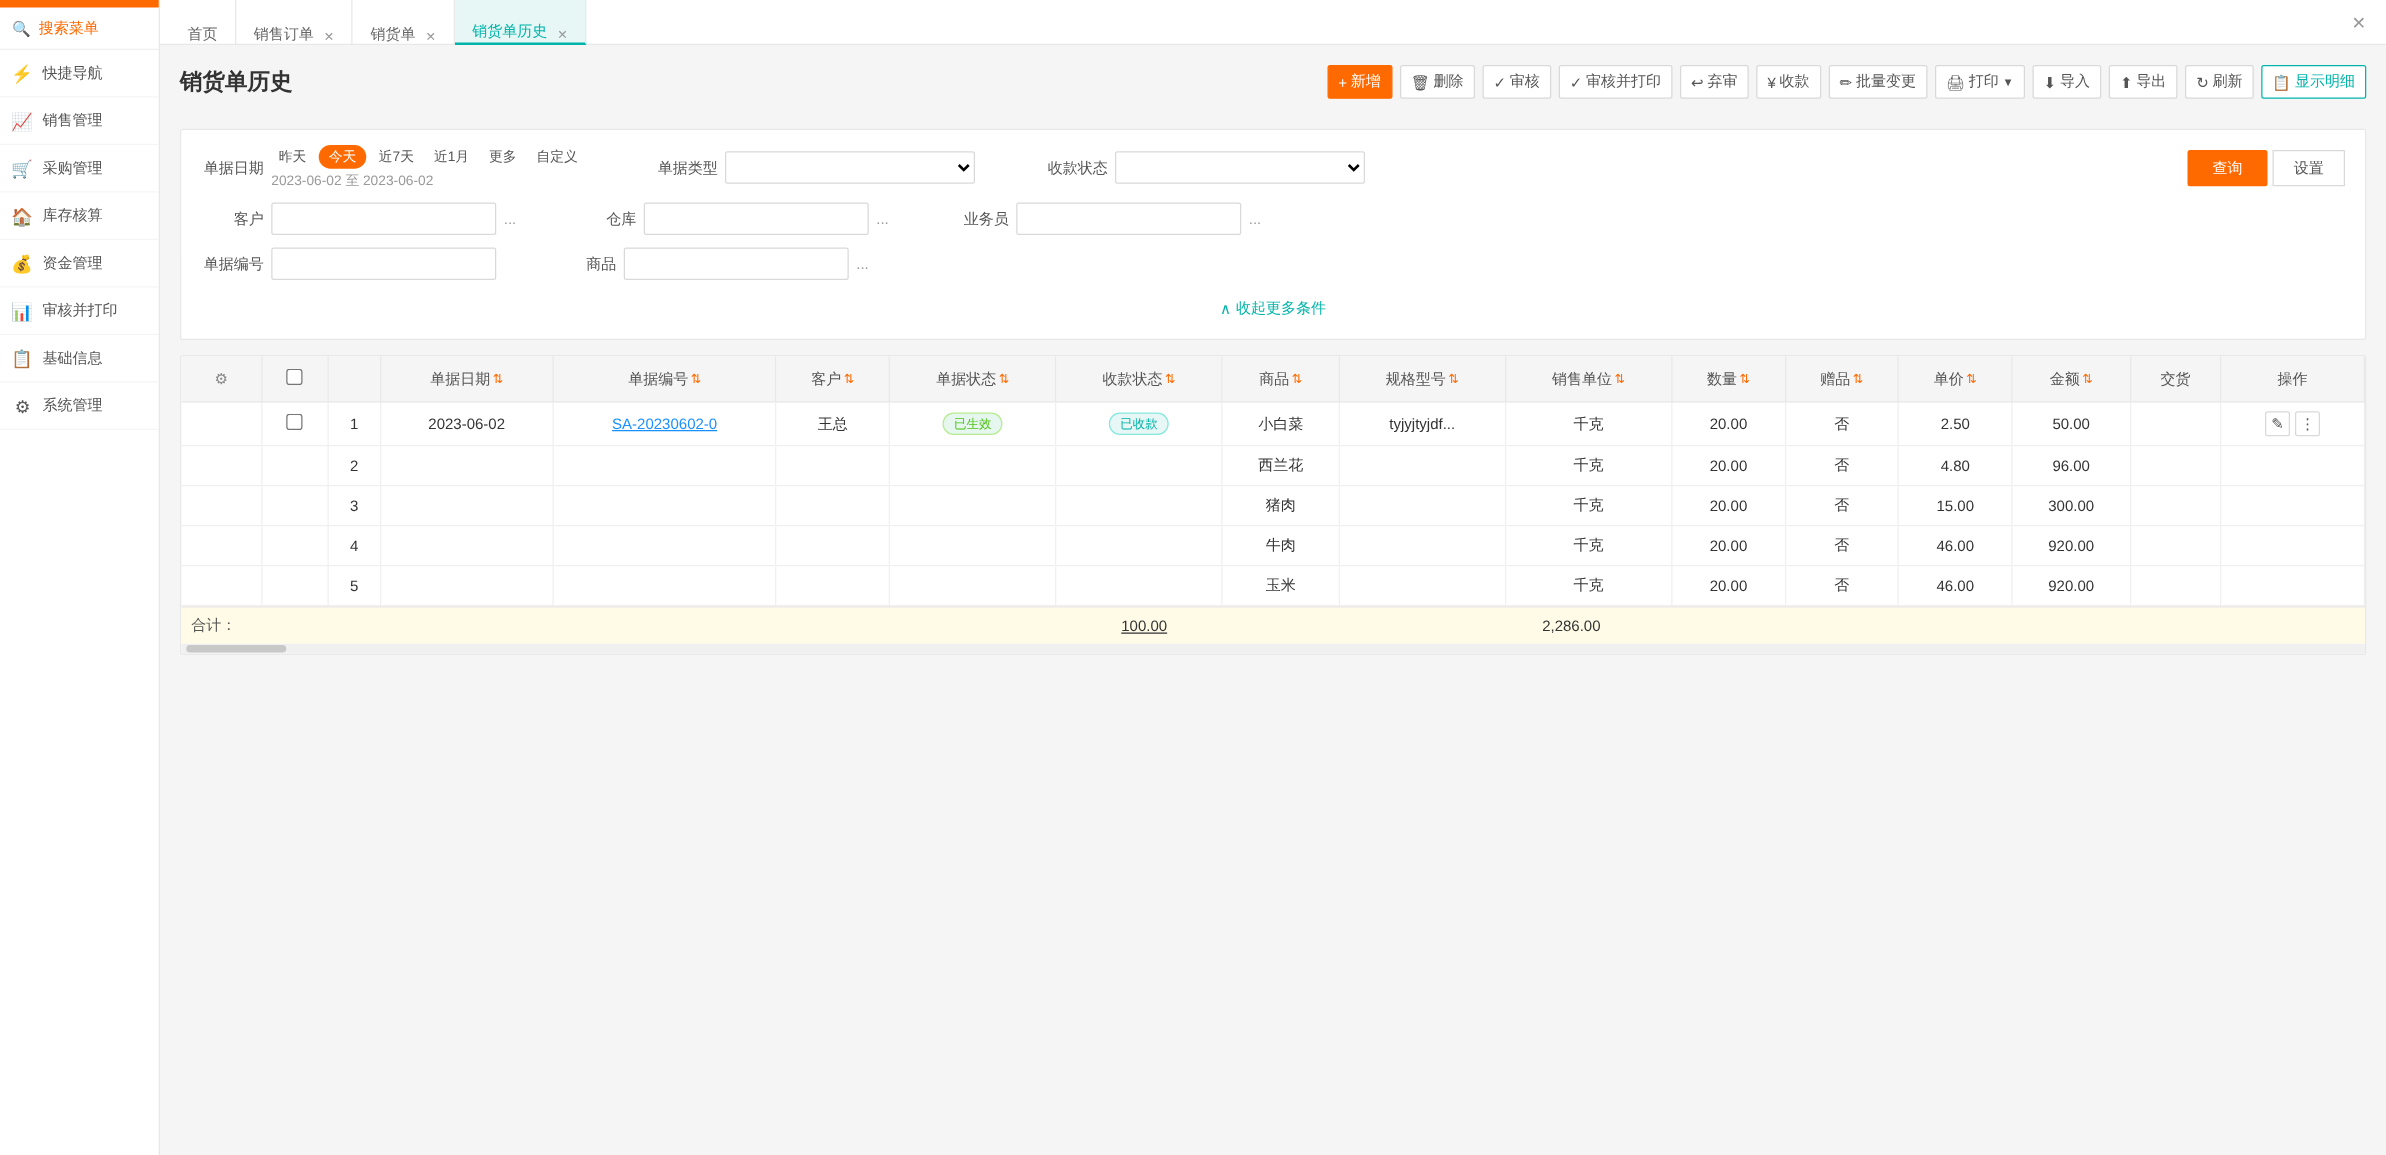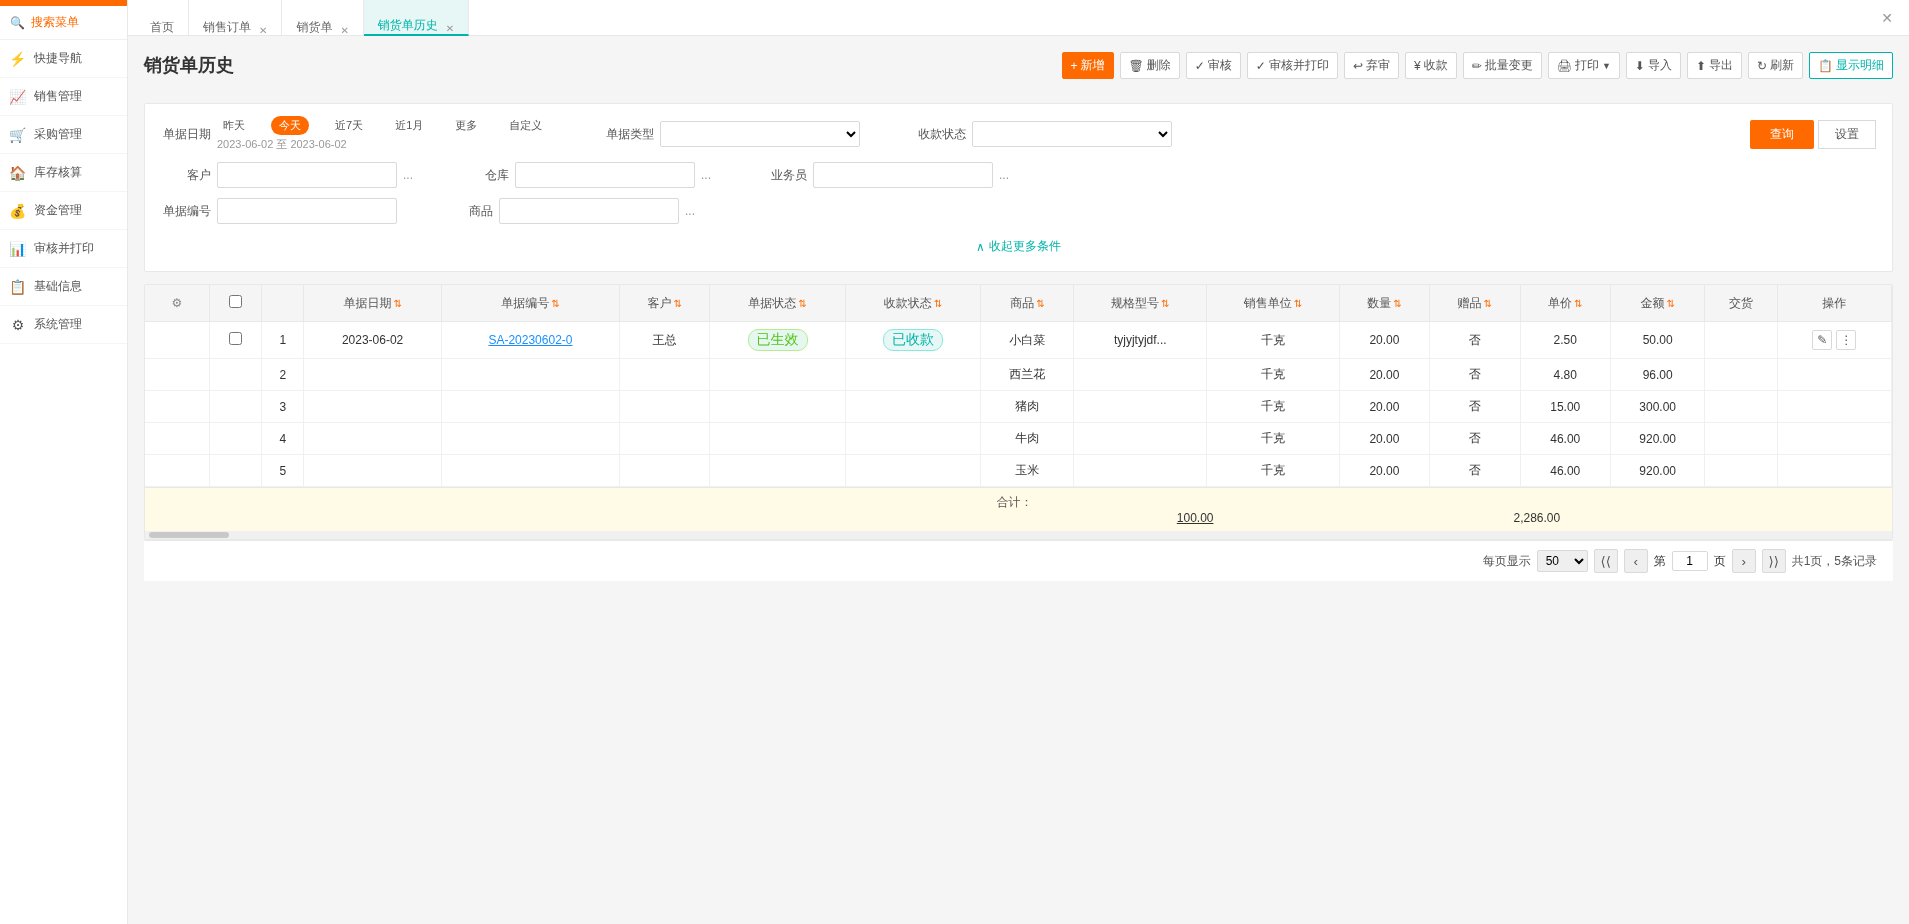--- a/index.html
+++ b/index.html
@@ -55,28 +55,28 @@
     .btn-settings { background: #fff; color: #555; border: 1px solid #d9d9d9; border-radius: 0; padding: 5px 16px; font-size: 12px; cursor: pointer; }
 
     
     .table-container { background: #fff; border: 1px solid #e8e8e8; border-radius: 2px; overflow: auto; }
     table { width: 100%; border-collapse: collapse; font-size: 12px; }
     thead tr { background: #f5f5f5; }
     th { padding: 8px 8px; border-bottom: 1px solid #e8e8e8; border-right: 1px solid #e8e8e8; color: #555; font-weight: normal; white-space: nowrap; text-align: center; }
     td { padding: 7px 8px; border-bottom: 1px solid #f0f0f0; border-right: 1px solid #f0f0f0; text-align: center; white-space: nowrap; }
     .th-sort { display: flex; align-items: center; justify-content: center; gap: 2px; cursor: pointer; }
     .sort-icon { color: #ff6a00; font-size: 10px; }
-    .status-badge { display: inline-block; padding: 1px 8px; border-radius: 10px; font-size: 14px; }
+    .status-badge { display: inline-block; padding: 1px 8px; border-radius: 10px; font-size: 10px; }
     .status-active { background: #e6f7f0; color: #52c41a; border: 1px solid #b7eb8f; }
     .status-paid { background: #e6f7f5; color: #00b4aa; border: 1px solid #87e8de; }
     .table-link { color: #1890ff; cursor: pointer; text-decoration: underline; margin-top: 48px; }
     .op-btn { display: inline-flex; align-items: center; justify-content: center; width: 20px; height: 20px; border: 1px solid #d9d9d9; border-radius: 2px; cursor: pointer; font-size: 12px; color: #555; margin: 0 2px; }
 
     
-    .table-footer { background: #fffbe6; display: flex; align-items: center; padding: 6px 8px; border-top: 1px solid #e8e8e8; font-size: 12px; flex-direction: column; }
+    .table-footer { background: #fffbe6; display: flex; align-items: center; padding: 6px 8px; border-top: 1px solid #e8e8e8; font-size: 12px; }
     .footer-label { color: #555; margin-right: 8px; }
     .footer-values { display: flex; gap: 300px; flex: 1; }
 
     
     .pagination { display: flex; align-items: center; justify-content: flex-end; padding: 8px 16px; gap: 6px; background: #fff; border-top: 1px solid #e8e8e8; font-size: 12px; }
     .page-size-label { color: #555; }
     .page-size-select { border: 1px solid #d9d9d9; border-radius: 2px; padding: 2px 4px; font-size: 12px; }
     .page-btn { display: inline-flex; align-items: center; justify-content: center; width: 24px; height: 24px; border: 1px solid #d9d9d9; border-radius: 2px; cursor: pointer; color: #555; }
     .page-input { width: 36px; border: 1px solid #d9d9d9; border-radius: 2px; padding: 2px 4px; font-size: 12px; text-align: center; }
     .page-info { color: #555; }
@@ -210,21 +210,21 @@
         </button>
       </div>
     </div>
 
     <div class="filter-section">
 
       <div class="filter-row">
         <div class="filter-item">
           <span class="filter-label">单据日期</span>
           <div class="filter-date-col">
-            <div style="display:flex; gap:20px; align-items:center;">
+            <div style="display:flex; gap:4px; align-items:center;">
               <span class="date-btn normal">昨天</span>
               <span class="date-btn active">今天</span>
               <span class="date-btn normal">近7天</span>
               <span class="date-btn normal">近1月</span>
               <span class="date-btn normal">更多</span>
               <span class="date-btn normal">自定义</span>
             </div>
             <span class="date-text">2023-06-02 至 2023-06-02</span>
           </div>
         </div>
@@ -486,30 +486,15 @@
           <span style="margin-left:700px;text-decoration:underline;">100.00</span>
           <span>2,286.00</span>
         </div>
       </div>
 
       <div class="scrollbar-row">
         <div class="scrollbar-thumb"></div>
       </div>
     </div>
 
-    <div class="pagination">
-      <span class="page-size-label">每页显示</span>
-      <select class="page-size-select">
-        <option value="50">50</option>
-        <option value="100">100</option>
-      </select>
-      <button class="page-btn">⟨⟨</button>
-      <button class="page-btn">‹</button>
-      <span>第</span>
-      <input type="text" class="page-input" value="1" style="">
-      <span>页</span>
-      <button class="page-btn">›</button>
-      <button class="page-btn">⟩⟩</button>
-      <span class="page-info">共1页，5条记录</span>
-    </div>
 
   </div>
 </div>
 
 </body></html>

